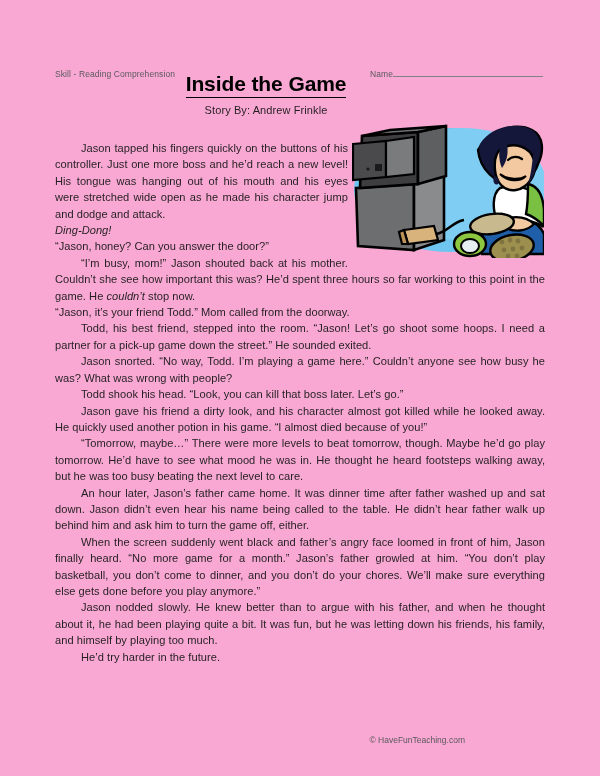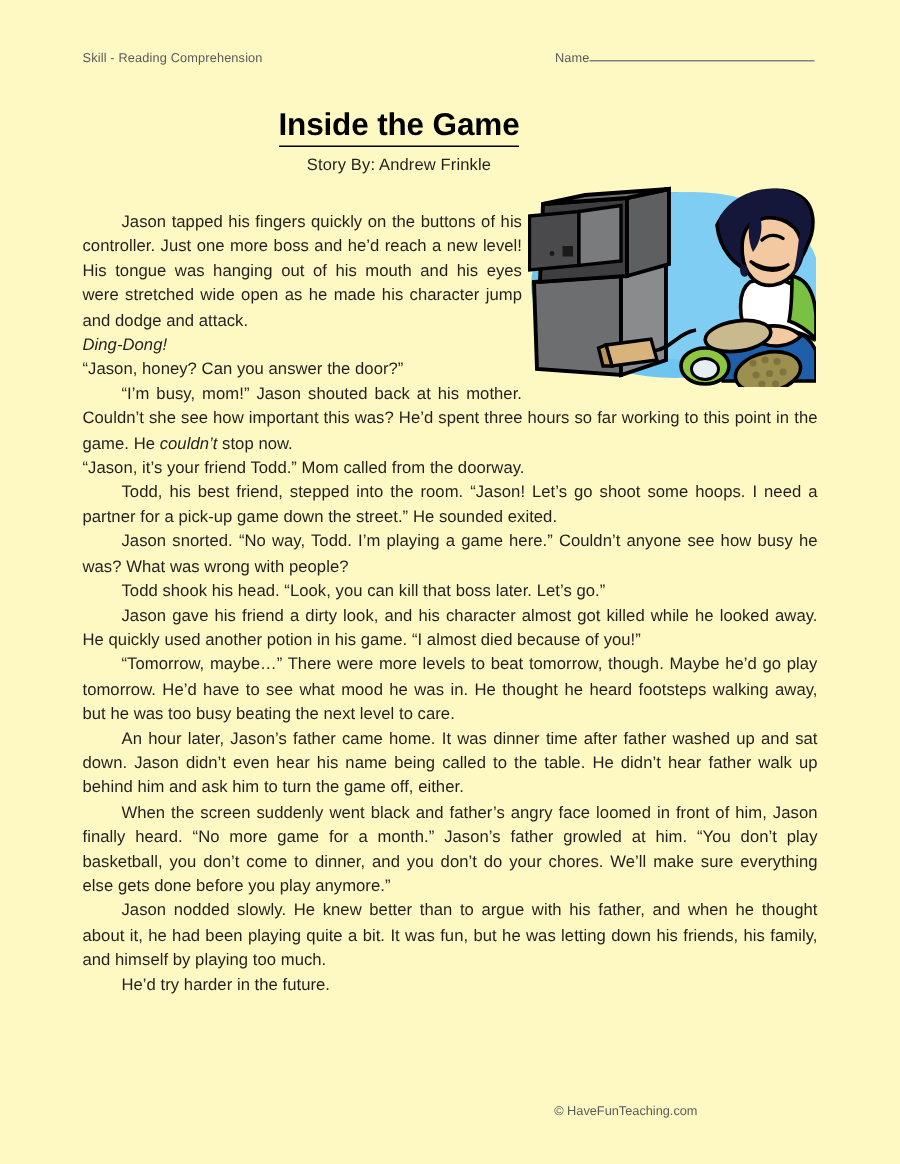--- a/index.html
+++ b/index.html
@@ -12,21 +12,21 @@
     height: 776px;
     position: relative;
     font-family: "Liberation Sans", sans-serif;
     color: #231f20;
     overflow: hidden;
   }
 
   .page {
     position: absolute;
     inset: 0;
-    background: #fef9c3;
+    background: #f9a8d4;
   }
 
   
   .header {
     position: absolute;
     top: 33px;
     left: 55px;
     right: 55px;
     height: 16px;
     display: flex;
@@ -42,20 +42,21 @@
   .name-wrap {
     display: flex;
     align-items: baseline;
     white-space: nowrap;
     margin-right: 2px;
   }
   .name-label {
     font-size: 8.5px;
     color: #58595b;
     letter-spacing: .1px;
+    margin-top: 36px;
   }
   .name-rule {
     display: inline-block;
     width: 150px;
     border-bottom: 1px solid #808285;
     height: 1px;
     margin-bottom: 1px;
   }
 
   

